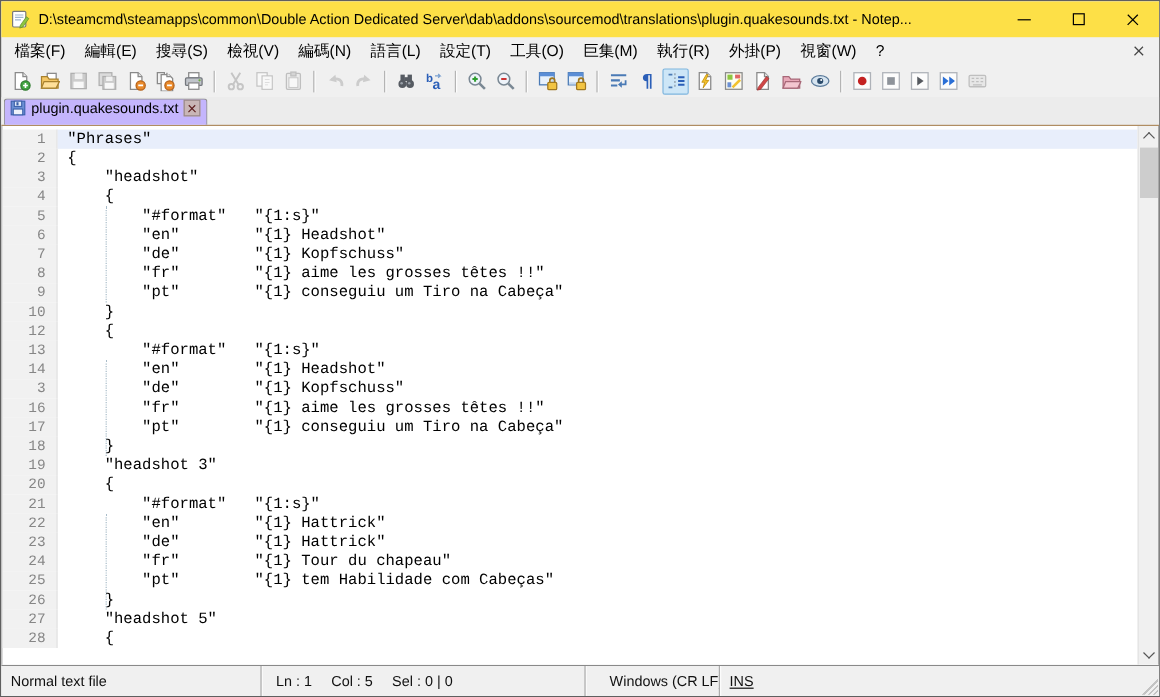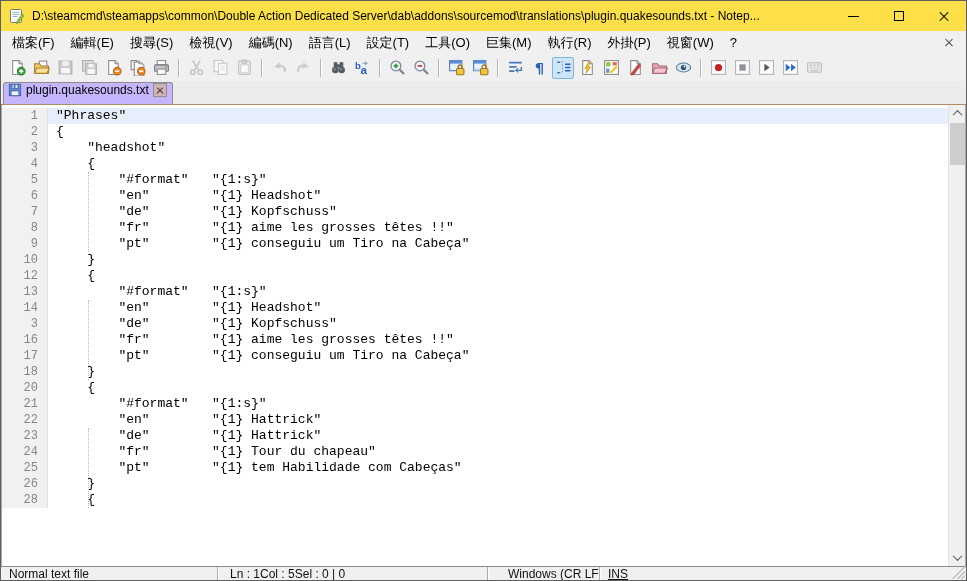--- a/index.html
+++ b/index.html
@@ -54,26 +54,26 @@
   
   .sb { width: 17px; background: #f0f0f0; border-left: 1px solid #e3e3e3; position: relative; flex: none; }
   .sb-btn { height: 17px; display: flex; align-items: center; justify-content: center; }
   .sb-btn.down { position: absolute; bottom: 0; left: 0; right: 0; }
   .chev { width: 7px; height: 7px; border-left: 1.6px solid #545454; border-top: 1.6px solid #545454; }
   .chev.up { transform: rotate(45deg) translate(1px,1px); }
   .chev.down { transform: rotate(225deg) translate(1px,1px); }
   .sb-thumb { position: absolute; top: 18px; left: 1px; width: 15px; height: 42px; background: #cdcdcd; }
 
   
-  .statusbar { height: 14px; flex: none; background: #f0f0f0; border-top: 1px solid #898989; display: flex; align-items: stretch; font-size: 12px; color: #111; }
+  .statusbar { height: 26px; flex: none; background: #f0f0f0; border-top: 1px solid #898989; display: flex; align-items: stretch; font-size: 12px; color: #111; }
   .seg { display: flex; align-items: center; white-space: pre; overflow: hidden; }
   .seg + .seg { border-left: 1px solid #acacac; box-shadow: inset 1px 0 0 #fcfcfc; }
   .s1 { width: 216px; padding-left: 8px; }
   .s2 { width: 196px; padding-left: 12px; gap: 14px; }
-  .s3 { width: 270px; padding-left: 12px; }
+  .s3 { width: 270px; padding-left: 12px; gap: 16px; }
   .s4 { width: 112px; padding-left: 20px; }
   .s5 { width: 118px; padding-left: 8px; }
   .s6 { flex: 1; padding-left: 8px; text-decoration: underline; }
   .grip { width: 15px; height: 15px; align-self: flex-end; margin: 0 1px 1px 0;
           background: linear-gradient(135deg, transparent 0 55%, #c3c3c3 55% 62%, transparent 62% 70%, #c3c3c3 70% 77%, transparent 77% 85%, #c3c3c3 85% 92%, transparent 92%); }
 </style>
 </head>
 <body>
 
 <div class="window">
@@ -382,27 +382,29 @@
           <div class="row"><span class="ln">8</span><span class="code">        "fr"        "{1} aime les grosses têtes !!"</span></div>
           <div class="row"><span class="ln">9</span><span class="code">        "pt"        "{1} conseguiu um Tiro na Cabeça"</span></div>
           <div class="row"><span class="ln">10</span><span class="code">    }</span></div>
           <div class="row"><span class="ln">12</span><span class="code">    {</span></div>
           <div class="row"><span class="ln">13</span><span class="code">        "#format"   "{1:s}"</span></div>
           <div class="row"><span class="ln">14</span><span class="code">        "en"        "{1} Headshot"</span></div>
           <div class="row"><span class="ln">3</span><span class="code">        "de"        "{1} Kopfschuss"</span></div>
           <div class="row"><span class="ln">16</span><span class="code">        "fr"        "{1} aime les grosses têtes !!"</span></div>
           <div class="row"><span class="ln">17</span><span class="code">        "pt"        "{1} conseguiu um Tiro na Cabeça"</span></div>
           <div class="row"><span class="ln">18</span><span class="code">    }</span></div>
+          <div class="row"><span class="ln">19</span><span class="code">    "headshot 3"</span></div>
           <div class="row"><span class="ln">20</span><span class="code">    {</span></div>
           <div class="row"><span class="ln">21</span><span class="code">        "#format"   "{1:s}"</span></div>
           <div class="row"><span class="ln">22</span><span class="code">        "en"        "{1} Hattrick"</span></div>
           <div class="row"><span class="ln">23</span><span class="code">        "de"        "{1} Hattrick"</span></div>
           <div class="row"><span class="ln">24</span><span class="code">        "fr"        "{1} Tour du chapeau"</span></div>
           <div class="row"><span class="ln">25</span><span class="code">        "pt"        "{1} tem Habilidade com Cabeças"</span></div>
           <div class="row"><span class="ln">26</span><span class="code">    }</span></div>
+          <div class="row"><span class="ln">27</span><span class="code">    "headshot 5"</span></div>
           <div class="row"><span class="ln">28</span><span class="code">    {</span></div>
         </div>
 
     <div class="indent-guide" style="left: 86.2px; top: 67px; height: 80px;"></div>
         <div class="indent-guide" style="left: 86.2px; top: 195px; height: 80px;"></div>
         <div class="indent-guide" style="left: 86.2px; top: 323px; height: 80px;"></div>
       </div>
     <div class="sb">
       <div class="sb-btn up">
           <span class="chev up"></span>

